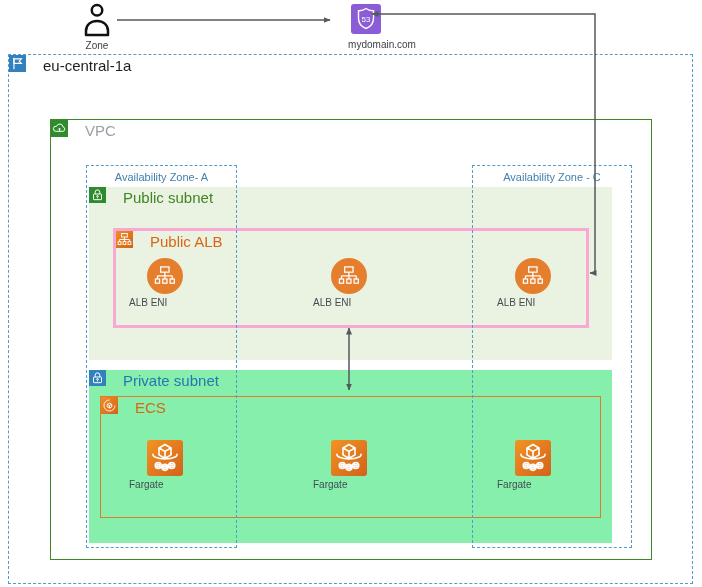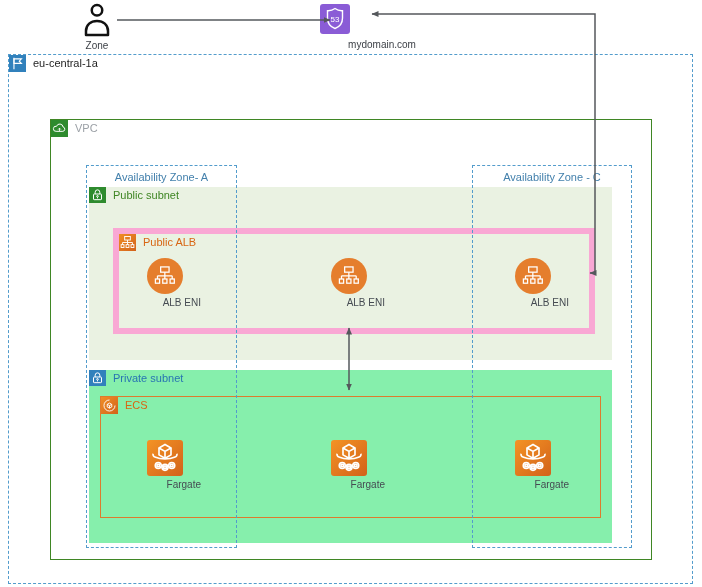--- a/index.html
+++ b/index.html
@@ -7,67 +7,67 @@
   .canvas{position:relative;width:702px;height:587px;background:#ffffff;overflow:hidden;}
   .abs{position:absolute;}
   .lbl{font-size:10px;color:#3b3f45;text-align:center;line-height:12px;}
 
   
   .region-box{left:8px;top:54px;width:683px;height:528px;border:1px dashed #539CCC;z-index:1;}
   .vpc-box{left:50px;top:119px;width:600px;height:439px;border:1px solid #3F8624;z-index:2;}
   .subnet{left:89px;width:523px;height:173px;z-index:3;}
   .subnet.public{top:187px;background:#EAF2E2;}
   .subnet.private{top:370px;background:#86efac;}
-  .alb-box{left:113px;top:228px;width:470px;height:94px;border:6px solid #f9a8d4;z-index:4;}
+  .alb-box{left:113px;top:228px;width:470px;height:94px;border:3px solid #f9a8d4;z-index:4;}
   .ecs-box{left:100px;top:396px;width:499px;height:120px;border:1px solid #DD7B2E;z-index:4;}
   .az-box{top:165px;height:381px;border:1px dashed #539CCC;z-index:5;}
   .az-a{left:86px;width:149px;}
   .az-b{left:268px;width:154px;}
   .az-c{left:472px;width:158px;}
   .az-label{display:block;margin-top:5px;text-align:center;font-size:11px;color:#4380AC;}
 
   
   .ghdr{position:absolute;left:0;top:0;display:flex;align-items:flex-start;}
   .gicon{width:17px;height:17px;flex:0 0 17px;display:block;}
-  .gtext{font-size:11px;margin:2px 0 0 7px;white-space:nowrap;}
+  .gtext{font-size:15px;margin:2px 0 0 17px;white-space:nowrap;}
   .region-box .gtext{color:#1f1f1f;}
   .vpc-box .gtext{color:#9BA0A6;}
   .t-green{color:#3F8624;}
   .t-blue{color:#2875B2;}
   .t-orange{color:#D86613;}
 
   .iconfill-blue{background:#3181BC;}
   .iconfill-green{background:#2E8B2E;}
   .iconfill-orange{background:linear-gradient(135deg,#F08E26,#D2621A);}
 
   
   .node{z-index:6;}
   .eni-circle{width:36px;height:36px;border-radius:50%;background:#E57E2D;display:block;}
   .fargate-sq{width:36px;height:36px;border-radius:3px;background:linear-gradient(135deg,#F49324,#D2621A);display:block;}
-  .node-label{position:absolute;width:72px;font-size:10px;color:#454B52;text-align:right;z-index:6;}
+  .node-label{position:absolute;width:72px;font-size:10px;color:#454B52;text-align:left;z-index:6;}
 
   .edges{position:absolute;left:0;top:0;z-index:7;pointer-events:none;}
   svg{display:block;}
 </style>
 </head>
 <body>
 
 <div class="canvas">
 
   <div class="abs node" style="left:82px;top:2px;">
     <svg width="30" height="36" viewBox="0 0 24 28">
       <g fill="none" stroke="#111111" stroke-width="2">
         <circle cx="12" cy="6.2" r="4.2"></circle>
         <path d="M3.2,26 v-3.2 c0,-5 3.8,-8 8.8,-8 s8.8,3 8.8,8 V26 z" stroke-linejoin="round"></path>
       </g>
     </svg>
   </div>
   <div class="abs lbl" style="left:67px;top:40px;width:60px;">Zone</div>
 
-  <div class="abs node" style="left:320px;top:4px;">
+  <div class="abs node" style="left:351px;top:4px;">
     <svg width="30" height="30" viewBox="0 0 30 30">
       <rect x="0" y="0" width="30" height="30" rx="3" fill="#8A5CD6"></rect>
       <path d="M15,4.5 c2.6,1.9 5.2,2.4 7.5,2.2 v7.3 c0,5.5 -3.2,9 -7.5,10.5 c-4.3,-1.5 -7.5,-5 -7.5,-10.5 V6.7 c2.3,0.2 4.9,-0.3 7.5,-2.2 z" fill="none" stroke="#ffffff" stroke-width="1.4"></path>
       <text x="15" y="17.5" font-size="8" fill="#ffffff" text-anchor="middle" font-family="Liberation Sans, sans-serif">53</text>
     </svg>
   </div>
   <div class="abs lbl" style="left:312px;top:39px;width:80px;margin-left:30px;">mydomain.com</div>
 
   <div class="abs region-box">
     <div class="ghdr">

